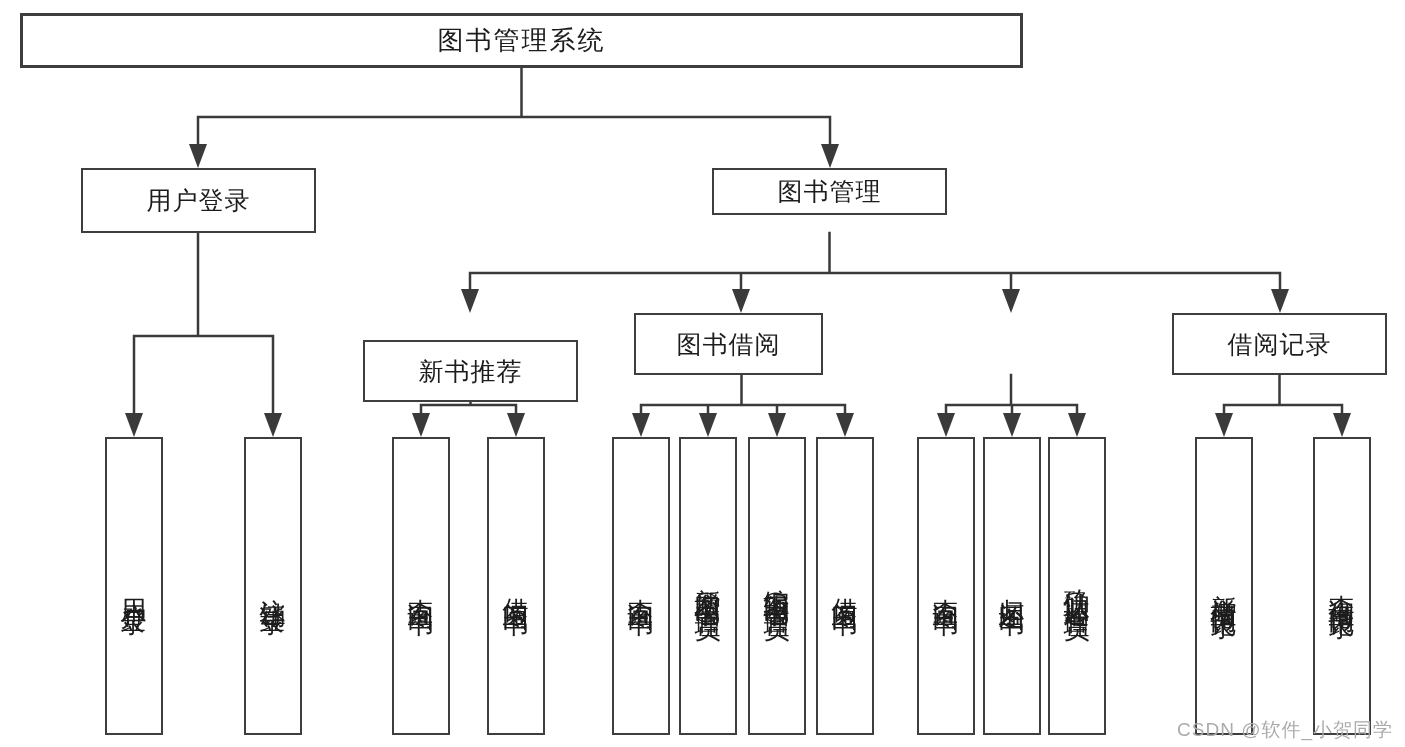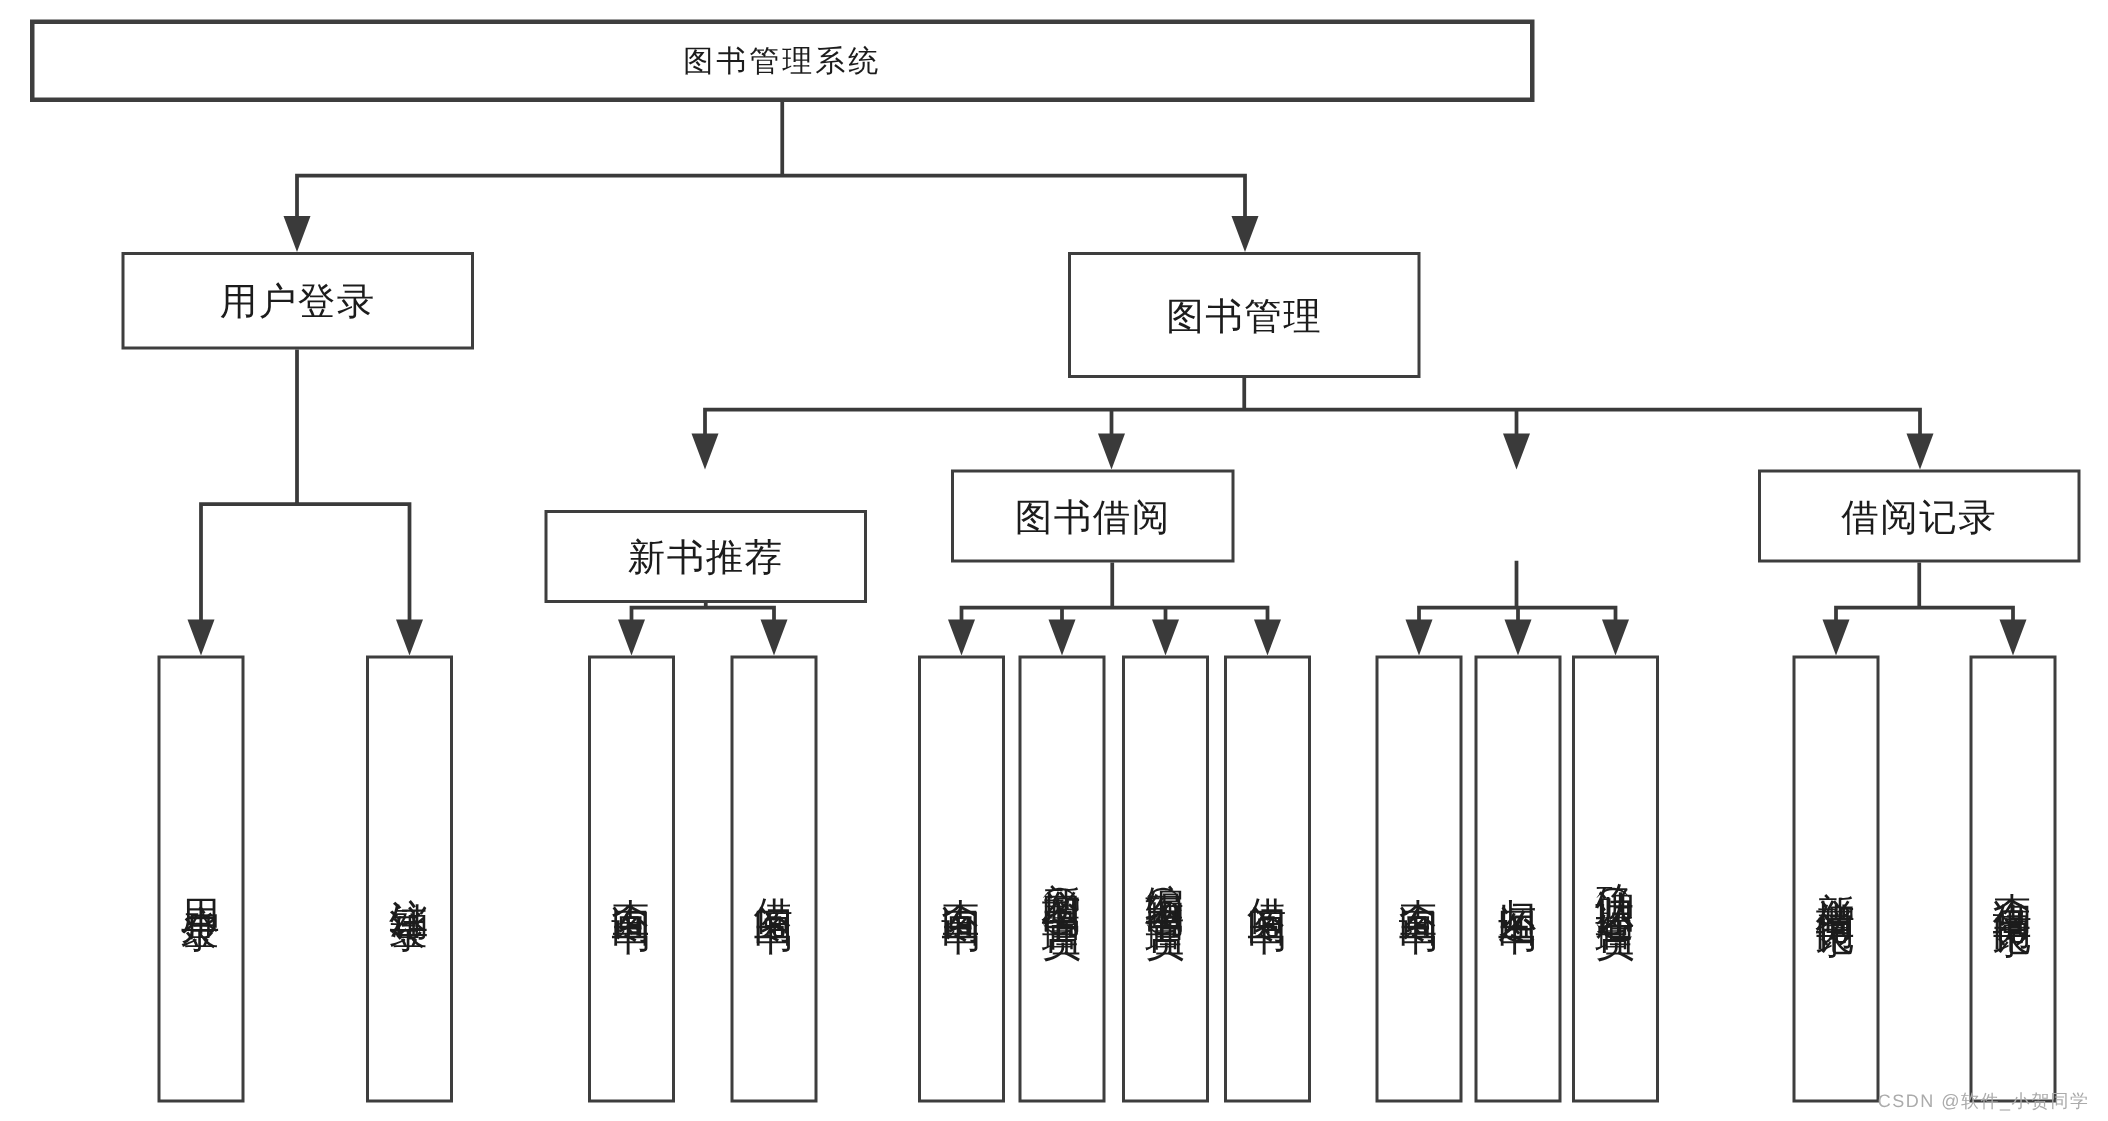--- a/index.html
+++ b/index.html
@@ -21,33 +21,33 @@
     box-sizing: border-box;
     background: #ffffff;
     border: 2.5px solid #3e3e3e;
     color: #1c1c1c;
     display: flex;
     align-items: center;
     justify-content: center;
     text-align: center;
   }
   .h-node { font-size: 25px; letter-spacing: 1px; }
-  .root-node { border-width: 3px; font-size: 20px; letter-spacing: 2px; }
+  .root-node { border-width: 3px; font-size: 26px; letter-spacing: 2px; }
   .v-node {
     writing-mode: vertical-rl;
     text-orientation: mixed;
     font-size: 26px;
     letter-spacing: 4px;
     line-height: 1;
   }
   .watermark {
     position: absolute;
     right: 12px;
     bottom: 4px;
-    font-size: 12px;
+    font-size: 19px;
     letter-spacing: 1px;
     color: #ababab;
     white-space: nowrap;
   }
 </style>
 </head>
 <body>
 
 <div class="canvas">
 
@@ -99,21 +99,21 @@
       <path d="M1279.5 375 V405 M1224 405 H1342 M1224 405 V415 M1342 405 V415"></path>
     </g>
     <g fill="#3a3a3a" stroke="none">
       <path d="M1215 413 H1233 L1224 437 Z M1333 413 H1351 L1342 437 Z"></path>
     </g>
   </svg>
 
   <div class="node h-node root-node" style="left:20px; top:13px; width:1003px; height:55px;">图书管理系统</div>
 
   <div class="node h-node" style="left:81px; top:168px; width:235px; height:65px;">用户登录</div>
-  <div class="node h-node" style="left:712px; top:168px; width:235px; height:84px;">图书管理</div>
+  <div class="node h-node" style="left:712px; top:168px; width:235px; height:47px;">图书管理</div>
 
   <div class="node h-node" style="left:363px; top:313px; width:215px; height:62px;margin-top:27px;">新书推荐</div>
   <div class="node h-node" style="left:634px; top:313px; width:189px; height:62px;">图书借阅</div>
   <div class="node h-node" style="left:1172px; top:313px; width:215px; height:62px;">借阅记录</div>
 
   <div class="node v-node" style="left:105px; top:437px; width:58px; height:298px;">用户登录</div>
   <div class="node v-node" style="left:244px; top:437px; width:58px; height:298px;">注销登录</div>
 
   <div class="node v-node" style="left:392px; top:437px; width:58px; height:298px;">查询图书</div>
   <div class="node v-node" style="left:487px; top:437px; width:58px; height:298px;">借阅图书</div>

